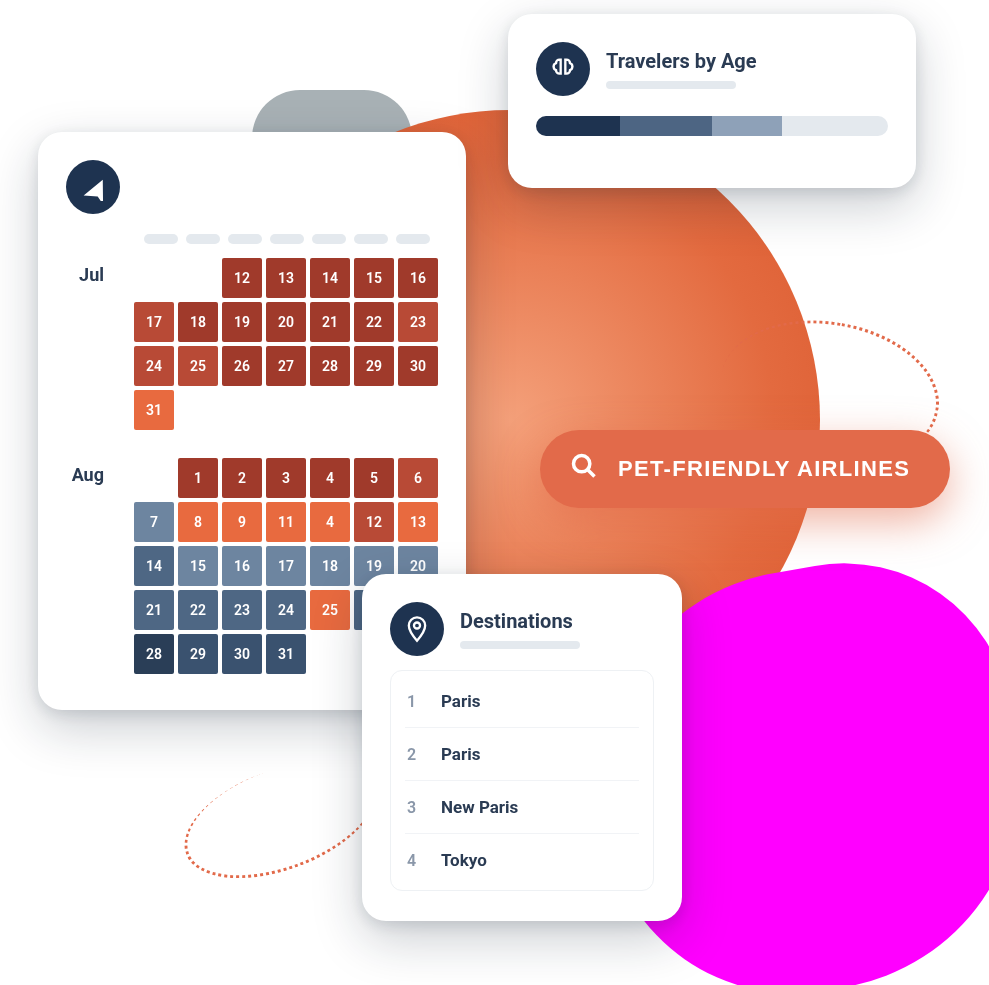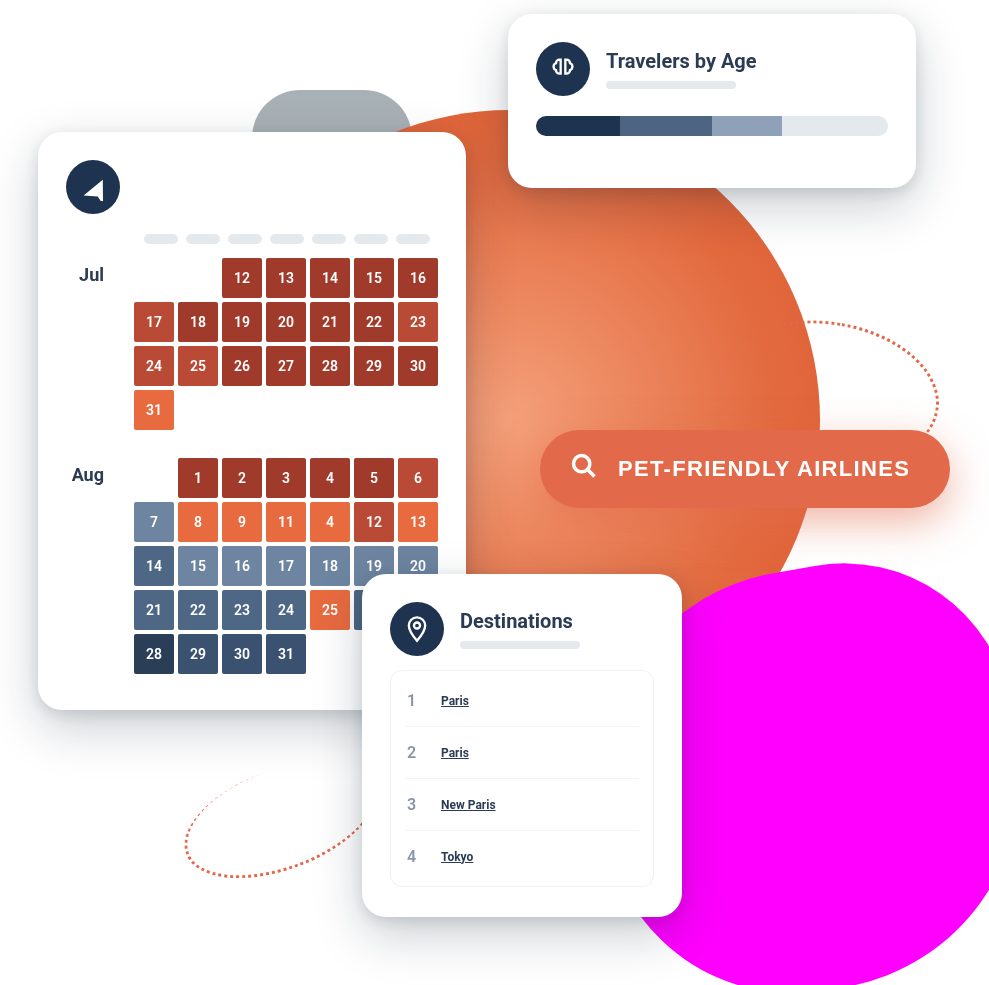--- a/index.html
+++ b/index.html
@@ -126,21 +126,21 @@
   .pill { width:40px; height:14px; border-radius:7px; background: var(--slate-lightest);}
   .legend-label { font-size:18px; font-weight:700; color: var(--text); }
 
   
   .dest-card { top: 554px; left: 362px; width: 320px; z-index: 4; margin-top: 20px;}
   .dest-sub { width:120px; }
   .dest-box { background:#fff; border:1px solid #eef1f4; border-radius:12px; padding:4px 14px; margin-top:14px;}
   .dest-row { display:flex; align-items:center; gap:16px; padding:16px 2px; border-bottom:1px solid #f1f3f6;}
   .dest-row:last-child { border-bottom:none; }
   .rank { width:18px; font-size:16px; font-weight:600; color: var(--muted); }
-  .dest-name { font-size:12px; font-weight:700; color: var(--text); text-decoration: underline; }
+  .dest-name { font-size:17px; font-weight:700; color: var(--text); }
 
   
   .big-pill {
     position: absolute;
     top: 430px; left: 540px;
     height: 78px;
     padding: 0 40px 0 30px;
     background: var(--orange);
     border-radius: 40px;
     display:flex; align-items:center; gap:20px;

